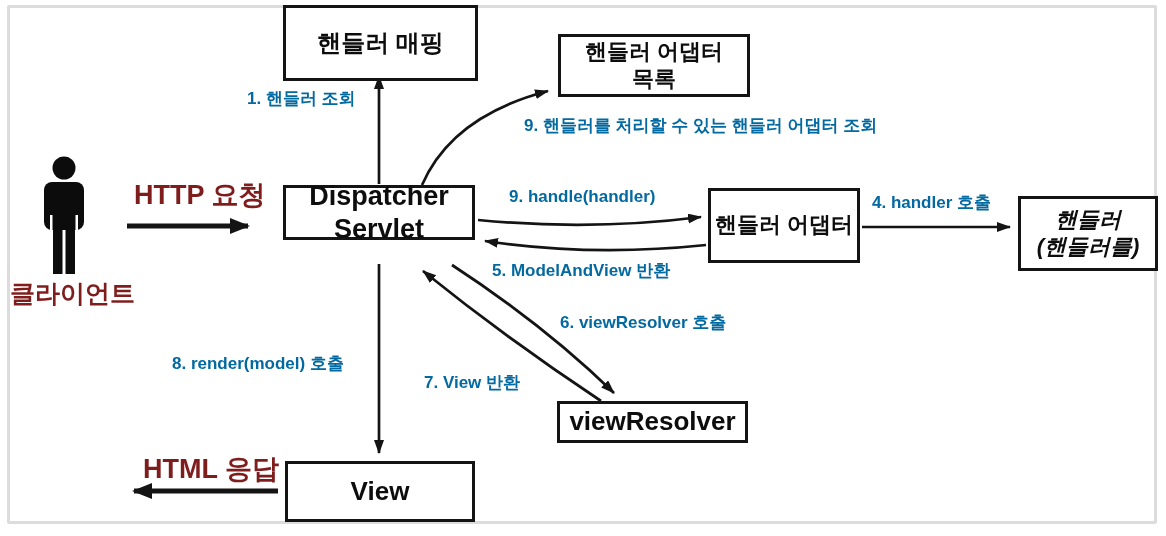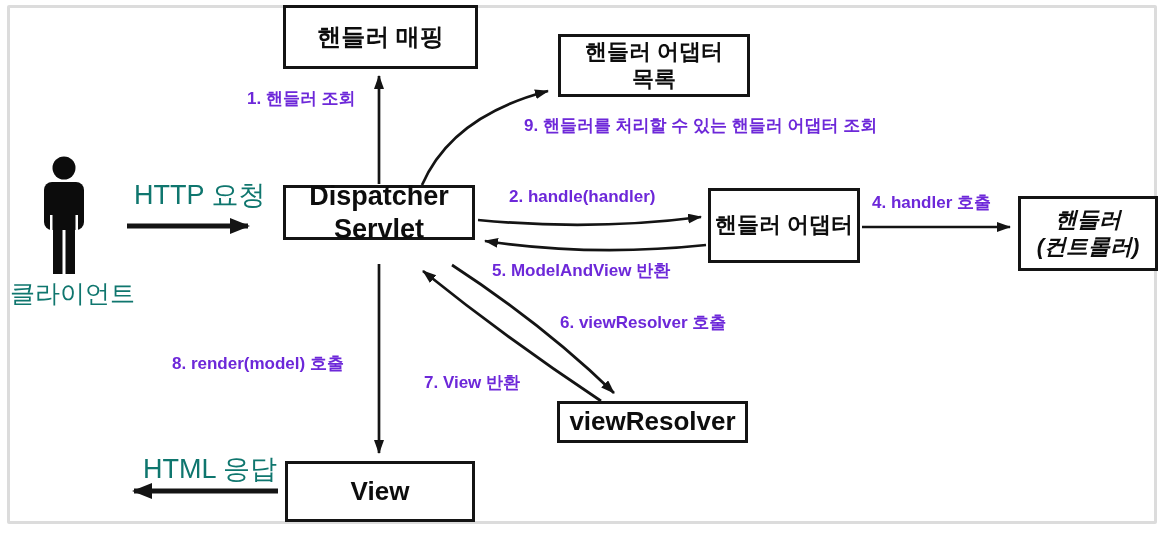--- a/index.html
+++ b/index.html
@@ -13,27 +13,27 @@
   }
   svg.overlay{position:absolute;left:0;top:0;z-index:1;}
   .box{
     position:absolute;box-sizing:border-box;background:#ffffff;
     border:3px solid #141414;color:#0d0d0d;font-weight:bold;
     display:flex;flex-direction:column;align-items:center;justify-content:center;
     text-align:center;line-height:1.22;z-index:2;
   }
   .lbl{
     position:absolute;white-space:nowrap;font-weight:bold;
-    color:#6d28d9;font-size:17px;z-index:3;
+    color:#0369a1;font-size:17px;z-index:3;
   }
   .lbl-big{
-    position:absolute;white-space:nowrap;font-weight:400;
-    color:#0f766e;font-size:27px;z-index:3;
+    position:absolute;white-space:nowrap;font-weight:700;
+    color:#7f1d1d;font-size:27px;z-index:3;
   }
-  .b-mapping{left:283px;top:5px;width:195px;height:64px;font-size:24px;}
+  .b-mapping{left:283px;top:5px;width:195px;height:76px;font-size:24px;}
   .b-adapterlist{left:558px;top:34px;width:192px;height:63px;font-size:22px;}
   .b-dispatcher{left:283px;top:185px;width:192px;height:55px;font-size:27px;}
   .b-adapter{left:708px;top:188px;width:152px;height:75px;font-size:22px;}
   .b-controller{left:1018px;top:196px;width:140px;height:75px;font-size:22px;font-style:italic;}
   .b-viewresolver{left:557px;top:401px;width:191px;height:42px;font-size:26px;}
   .b-view{left:285px;top:461px;width:190px;height:61px;font-size:26px;}
   .l-step1{left:247px;top:87px;}
   .l-step2{left:524px;top:114px;}
   .l-step3{left:509px;top:187px;}
   .l-step4{left:872px;top:191px;}
@@ -103,34 +103,34 @@
   <span>Dispatcher</span>
   <span>Servlet</span>
 </div>
 
 <div class="box b-adapter">
   <span>핸들러 어댑터</span>
 </div>
 
 <div class="box b-controller">
   <span>핸들러</span>
-  <span>(컨트롤러)</span>
+  <span>(핸들러를)</span>
 </div>
 
 <div class="box b-viewresolver">
   <span>viewResolver</span>
 </div>
 
 <div class="box b-view">
   <span>View</span>
 </div>
 
 <div class="lbl l-step1">1. 핸들러 조회</div>
 <div class="lbl l-step2">9. 핸들러를 처리할 수 있는 핸들러 어댑터 조회</div>
-<div class="lbl l-step3">2. handle(handler)</div>
+<div class="lbl l-step3">9. handle(handler)</div>
 <div class="lbl l-step4">4. handler 호출</div>
 <div class="lbl l-step5">5. ModelAndView 반환</div>
 <div class="lbl l-step6">6. viewResolver 호출</div>
 <div class="lbl l-step7">7. View 반환</div>
 <div class="lbl l-step8">8. render(model) 호출</div>
 <div class="lbl-big l-http">HTTP 요청</div>
 <div class="lbl-big l-html">HTML 응답</div>
 <div class="lbl-big l-client">클라이언트</div>
 
 </body></html>

